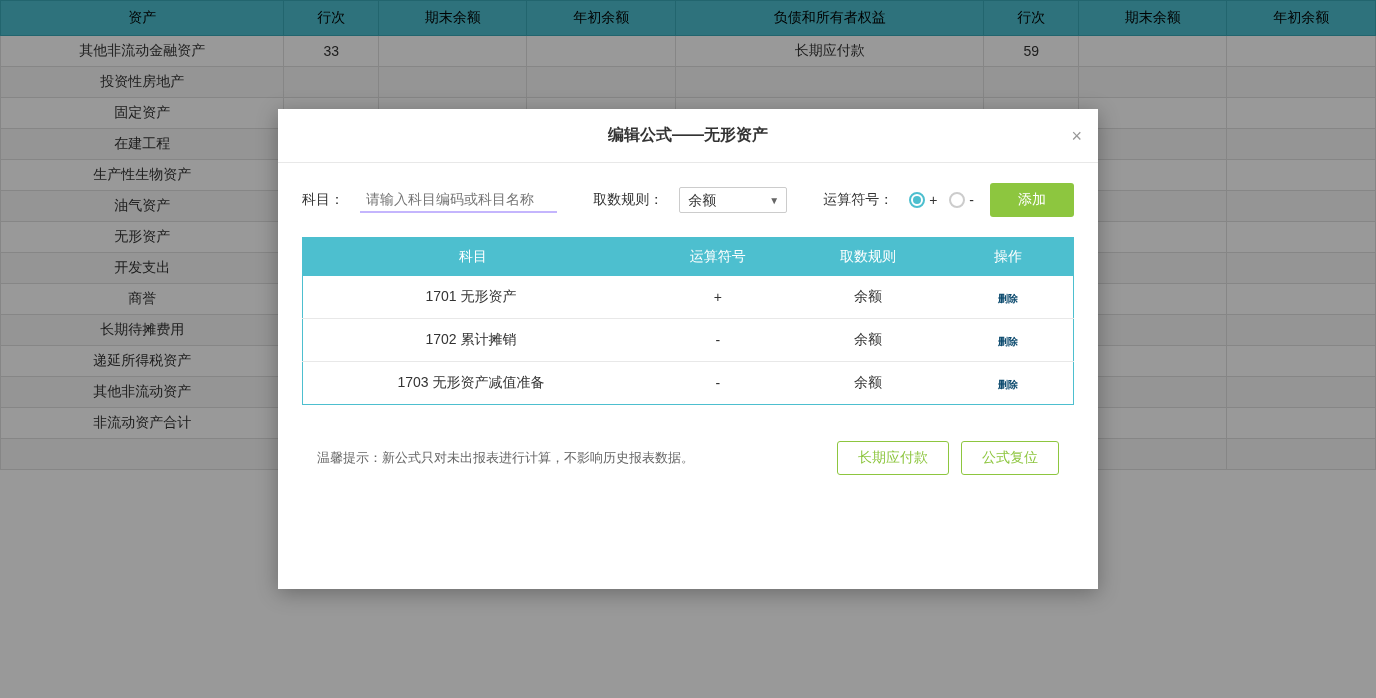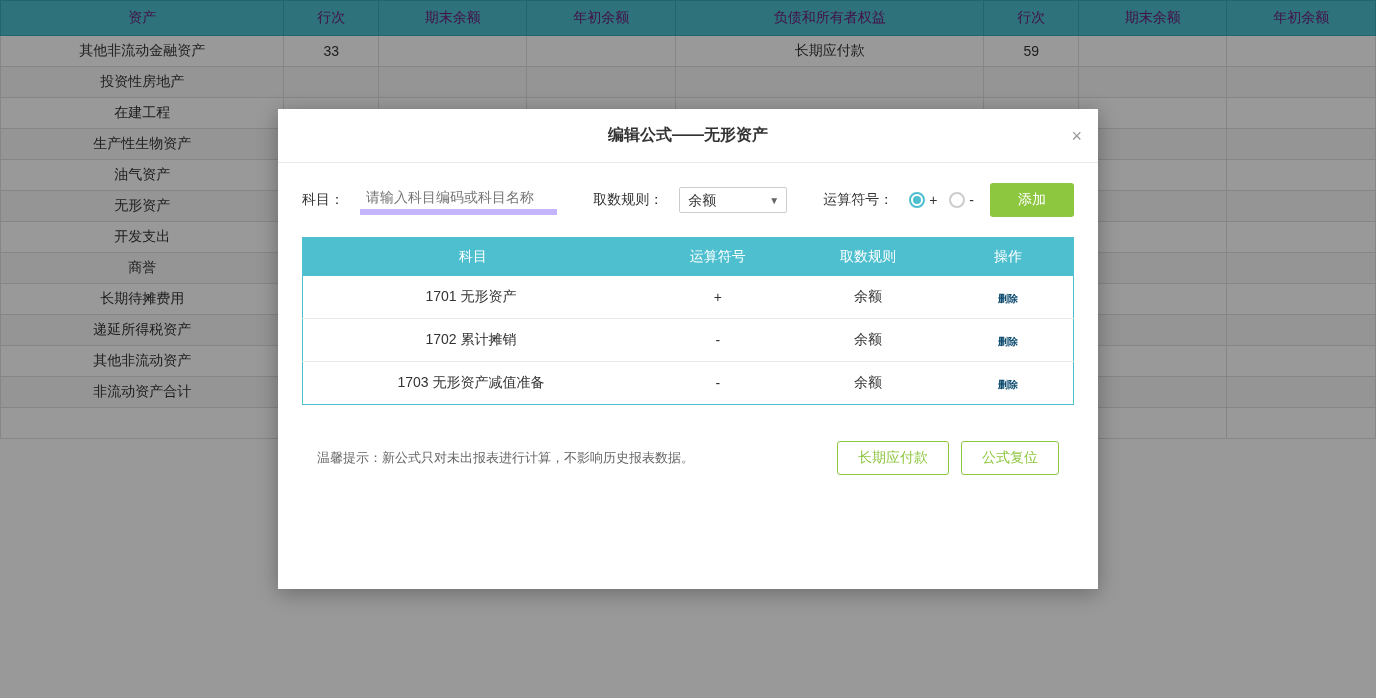--- a/index.html
+++ b/index.html
@@ -21,21 +21,21 @@
       overflow: hidden;
     }
 
     .bg-table {
       width: 100%;
       border-collapse: collapse;
     }
 
     .bg-table th {
       background: #4dbfcf;
-      color: #701a75;
+      color: #000000;
       padding: 8px 10px;
       border: 1px solid #3aa8b8;
       text-align: center;
       font-weight: normal;
     }
 
     .bg-table td {
       padding: 6px 10px;
       border: 1px solid #e0e0e0;
       text-align: center;
@@ -106,21 +106,21 @@
     }
 
     .form-label {
       color: #333;
       white-space: nowrap;
       font-size: 14px;
     }
 
     .form-input {
       border: none;
-      border-bottom: 6px solid #c4b5fd;
+      border-bottom: 2px solid #c4b5fd;
       outline: none;
       padding: 4px 6px;
       font-size: 14px;
       color: #999;
       width: 200px;
       background: transparent;
     }
 
     .select-wrapper {
       position: relative;
@@ -295,20 +295,30 @@
         <td>33</td>
         <td></td>
         <td></td>
         <td>长期应付款</td>
         <td>59</td>
         <td></td>
         <td></td>
       </tr>
       <tr>
         <td>投资性房地产</td>
+        <td></td>
+          <td></td>
+          <td></td>
+        <td></td>
+          <td></td>
+          <td></td>
+          <td></td>
+      </tr>
+      <tr>
+        <td>固定资产</td>
         <td></td>
           <td></td>
           <td></td>
         <td></td>
           <td></td>
           <td></td>
           <td></td>
       </tr>
       <tr>
         <td>在建工程</td>

